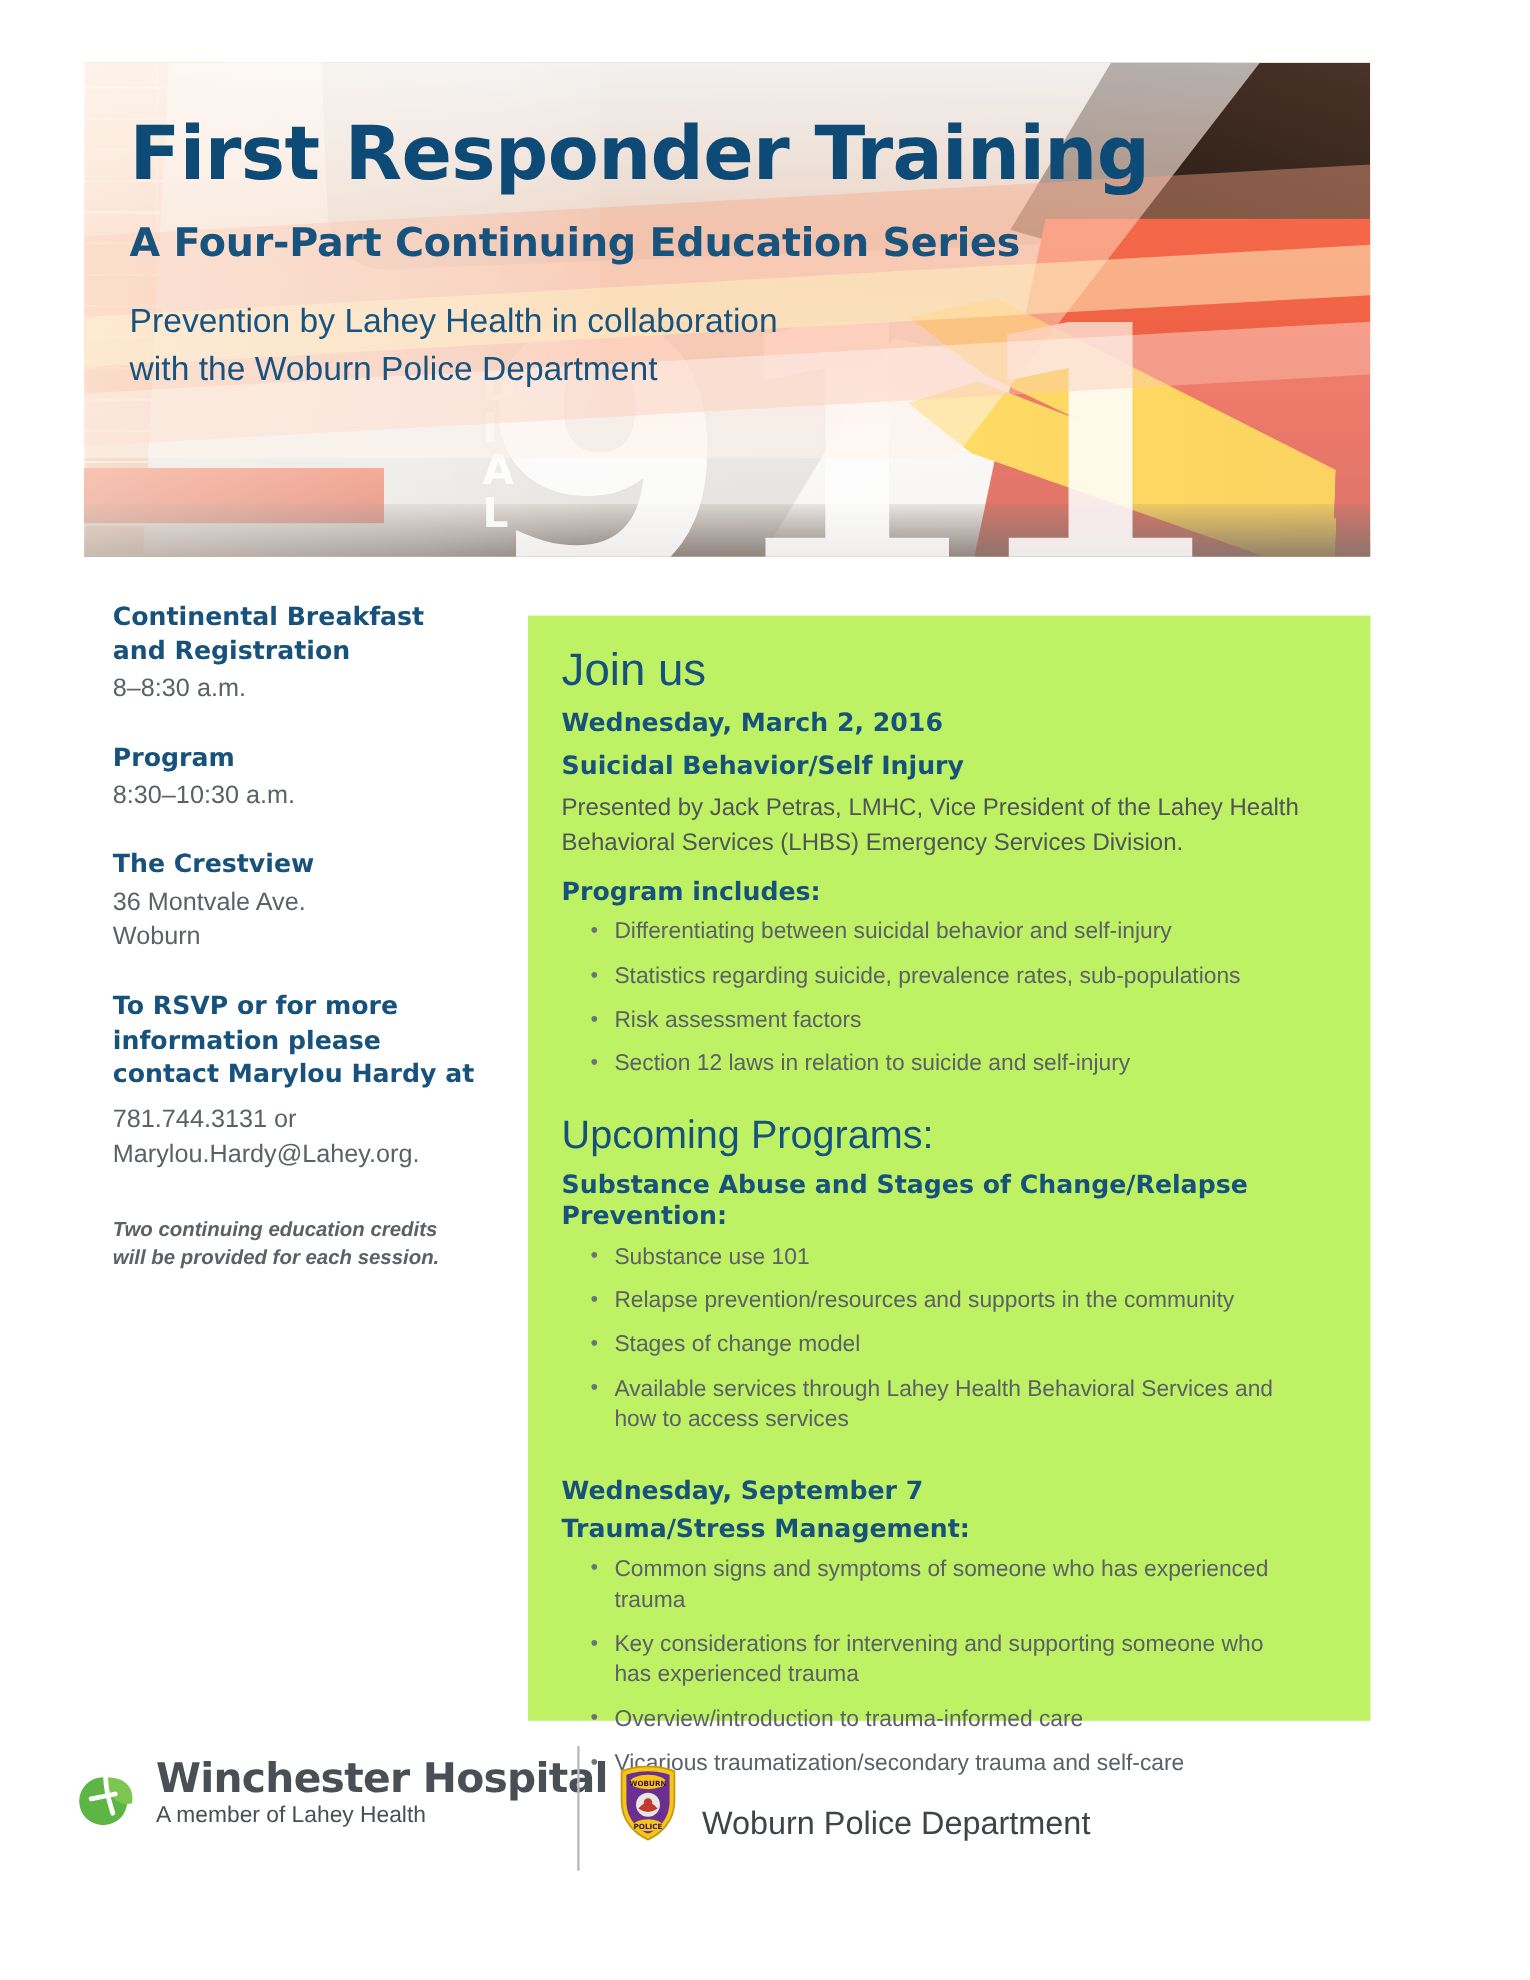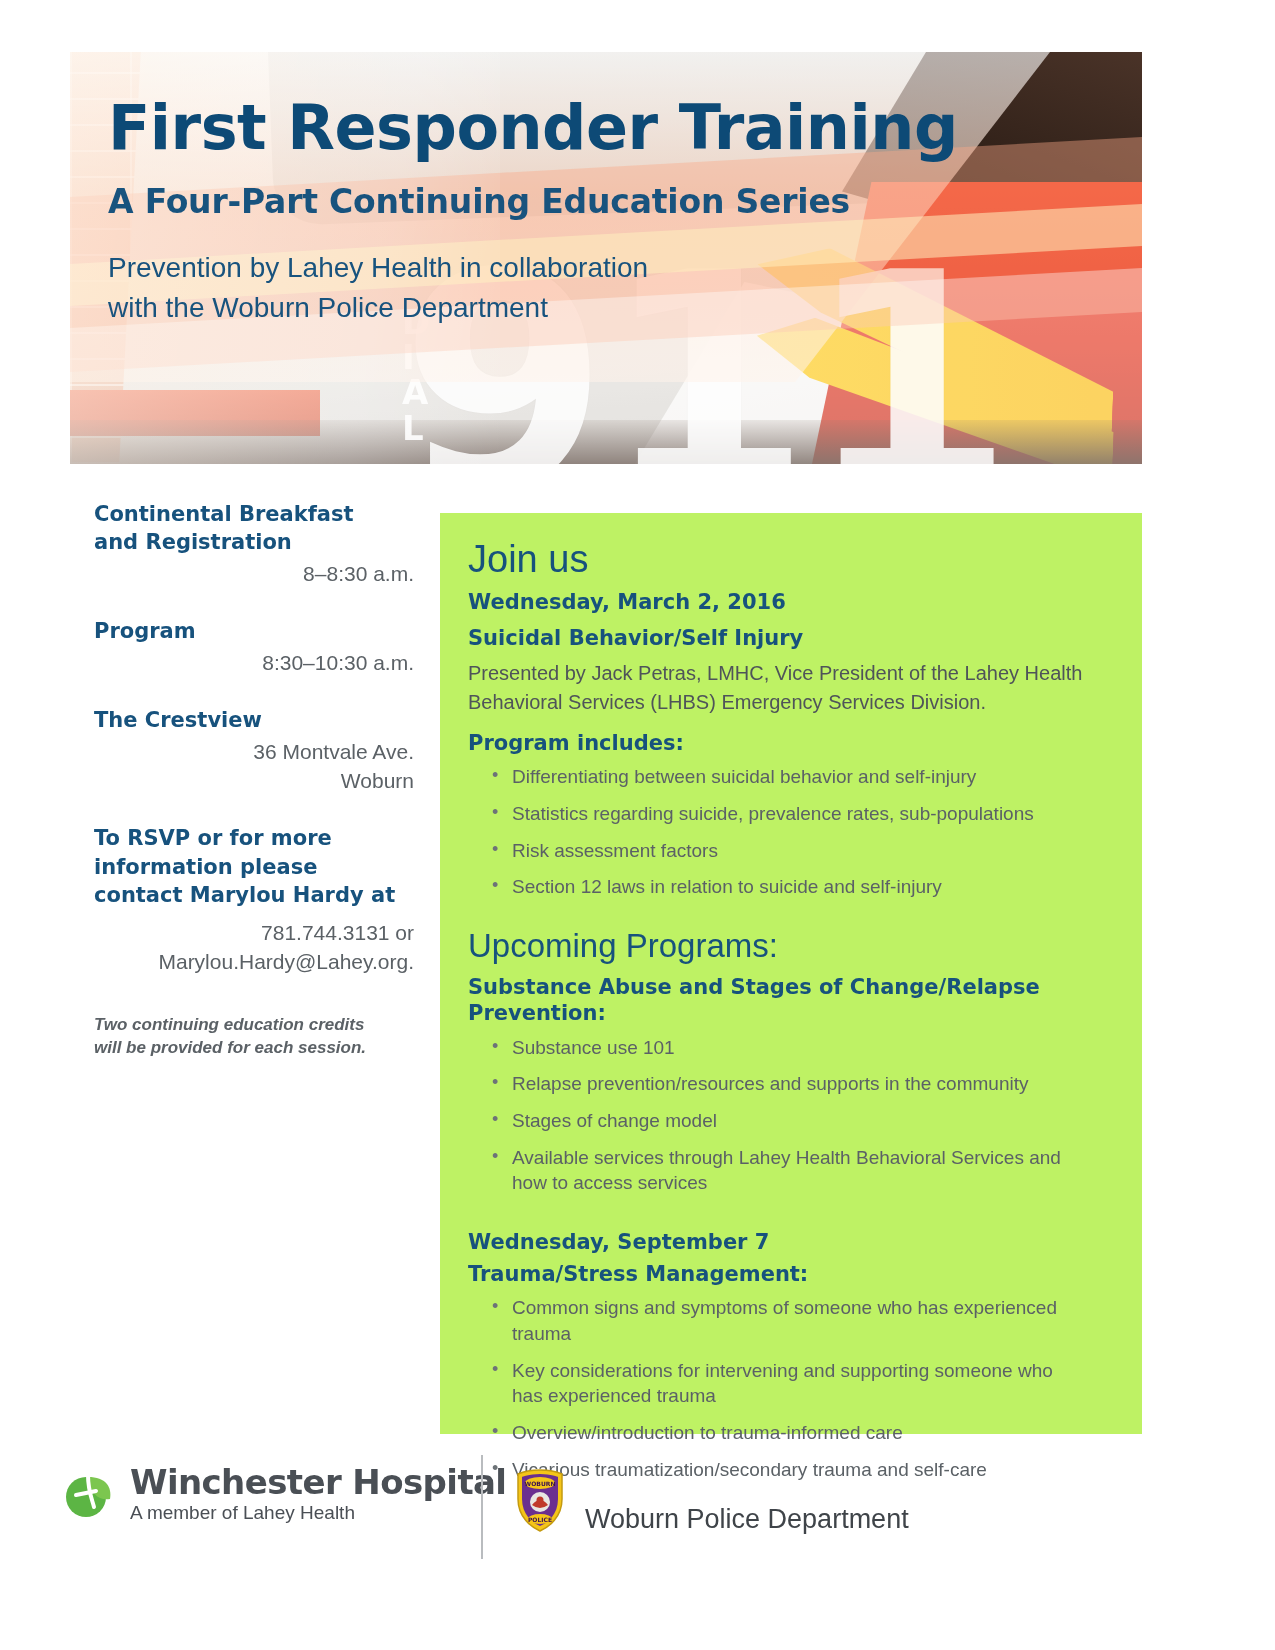--- a/index.html
+++ b/index.html
@@ -170,21 +170,20 @@
     color: #17527d;
     line-height: 1.34;
     margin: 0;
   }
   .lc-body {
     font-family: "Liberation Sans", sans-serif;
     font-size: 21px;
     color: #5b6166;
     line-height: 1.38;
     margin: 4px 0 0 0;
-    text-align: right;
   }
   .lc-gap { height: 28px; }
   .lc-note {
     font-family: "Liberation Sans", sans-serif;
     font-style: italic;
     font-weight: bold;
     font-size: 17px;
     color: #5b6166;
     line-height: 1.38;
     margin: 36px 0 0 0;
@@ -257,21 +256,21 @@
   .blk-gap { height: 22px; }
 
   
   .footer {
     position: absolute;
     left: 0;
     top: 1455px;
     width: 1275px;
     height: 130px;
   }
-  .fgroup { position: absolute; display: flex; align-items: flex-start; }
+  .fgroup { position: absolute; display: flex; align-items: flex-end; }
   .fgroup.left { left: 62px; top: 10px; }
   .fgroup.right { left: 515px; top: 14px; }
   .wh-mark { width: 56px; height: 56px; margin-right: 12px; }
   .wh-text-wrap { display: flex; flex-direction: column; }
   .wh-name {
     font-family: "DejaVu Sans", sans-serif;
     font-size: 34px;
     font-weight: bold;
     color: #4a4f55;
     line-height: 1.04;

